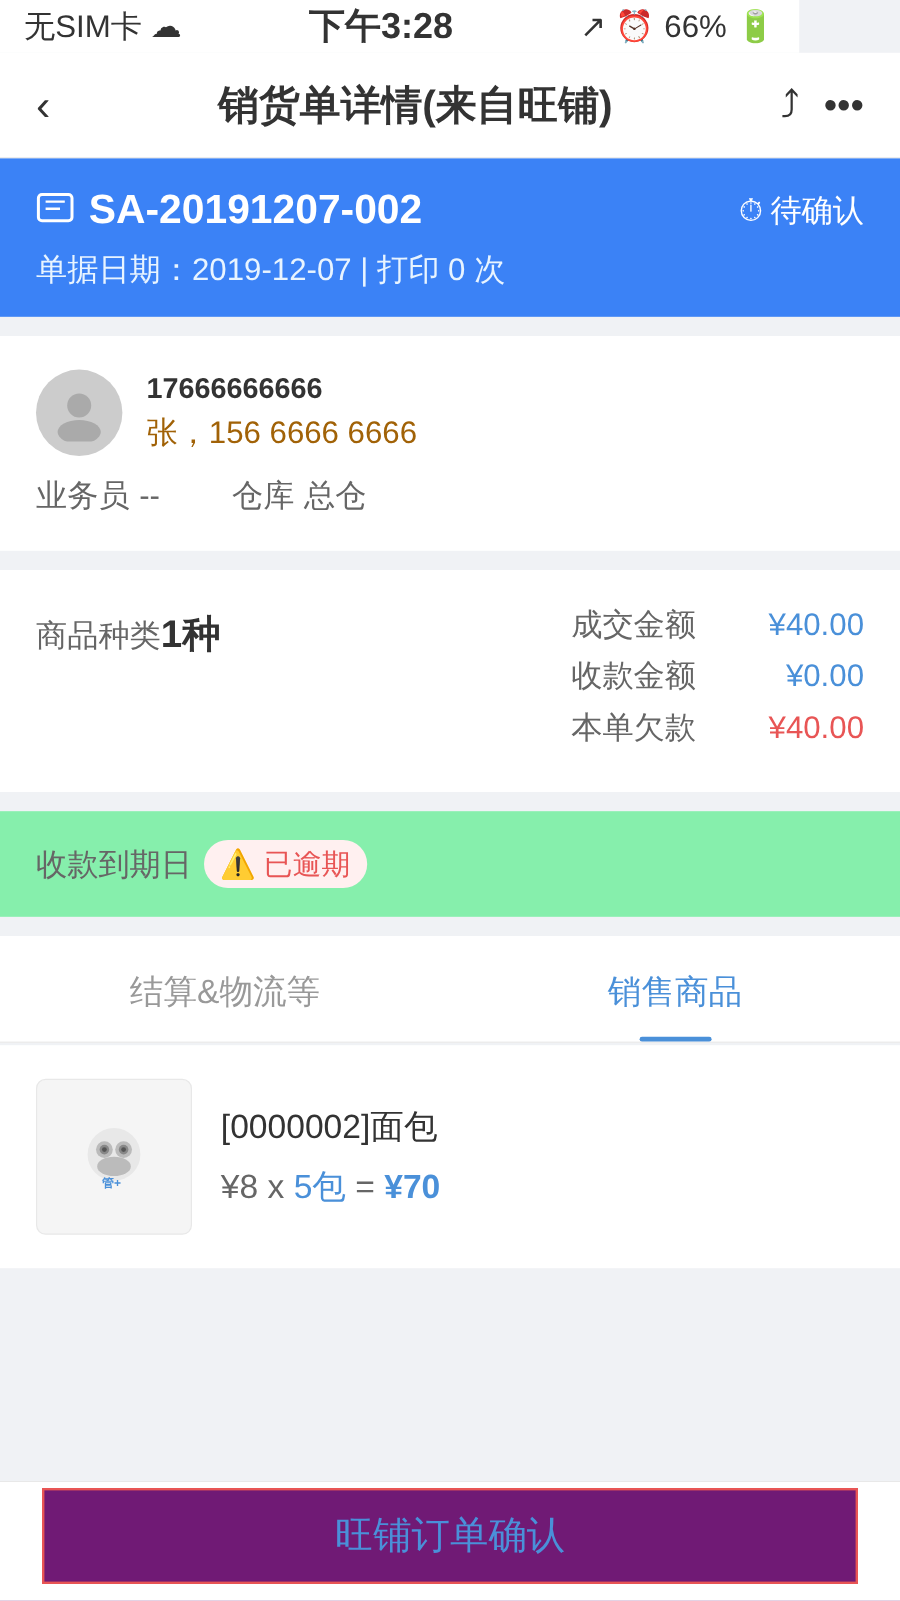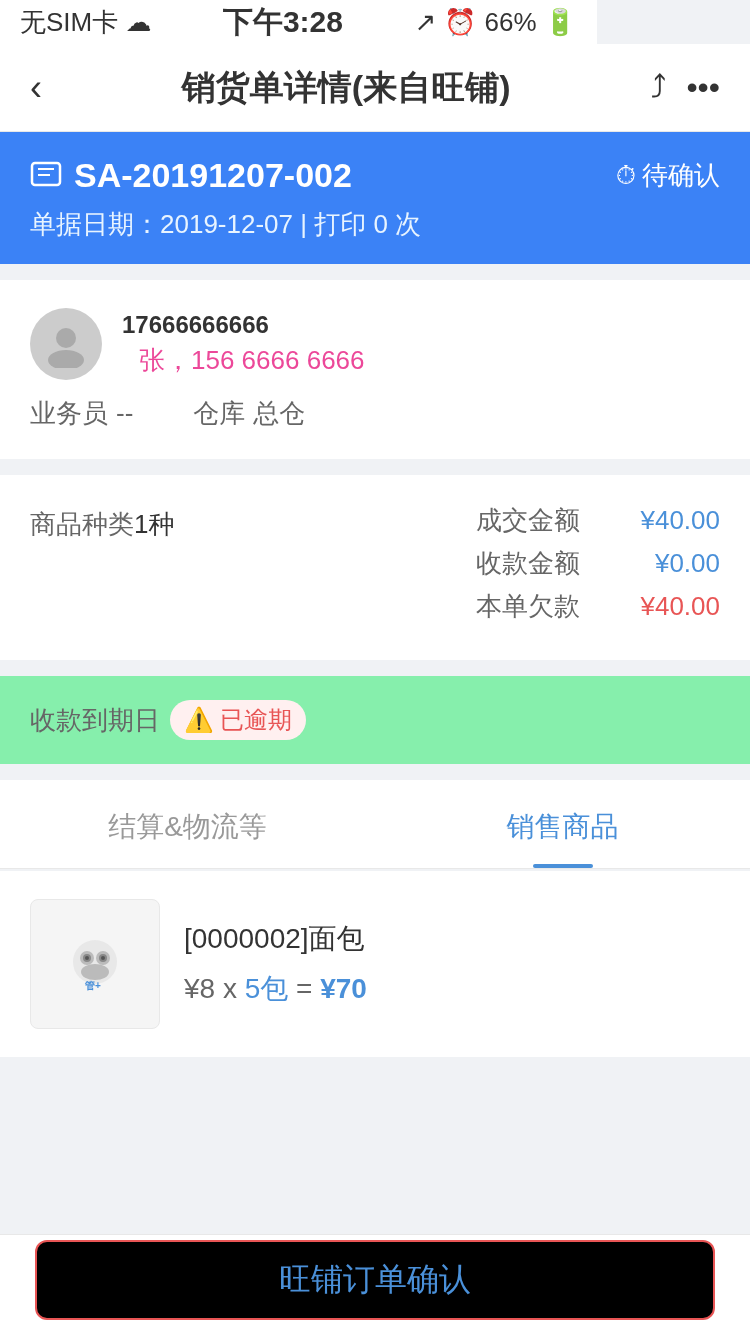--- a/index.html
+++ b/index.html
@@ -9,21 +9,21 @@
       min-height: 1334px;
       background: #f0f2f5;
       font-family: -apple-system, "PingFang SC", "Helvetica Neue", Arial, sans-serif;
       font-size: 28px;
       color: #333;
       position: relative;
     }
 
     
     .status-bar {
-      width: 597px;
+      width: 666px;
       height: 44px;
       background: #fff;
       display: flex;
       align-items: center;
       justify-content: space-between;
       padding: 0 20px;
       font-size: 26px;
       font-weight: 500;
     }
     .status-bar-left {
@@ -130,23 +130,22 @@
       width: 48px;
       height: 48px;
     }
     .customer-name {
       font-size: 24px;
       font-weight: 600;
       color: #333;
     }
     .customer-sub {
       font-size: 26px;
-      color: #ec4899;
+      color: #a16207;
       margin-top: 4px;
-      margin-left: 17px;
     }
     .customer-meta {
       display: flex;
       gap: 60px;
       margin-top: 16px;
       font-size: 26px;
       color: #666;
     }
     .meta-item {
       display: flex;
@@ -168,23 +167,23 @@
       align-items: center;
       font-size: 26px;
       color: #666;
       padding-top: 4px;
     }
     .summary-label {
       font-size: 26px;
       color: #666;
     }
     .summary-value {
-      font-size: 26px;
-      color: #333;
-      font-weight: 400;
+      font-size: 32px;
+      color: #333;
+      font-weight: 700;
     }
     .summary-right {
       text-align: right;
     }
     .amount-row {
       display: flex;
       align-items: center;
       justify-content: flex-end;
       gap: 20px;
       margin-bottom: 8px;
@@ -318,22 +317,22 @@
       display: flex;
       align-items: center;
       justify-content: center;
       border-top: 1px solid #e8e8e8;
       padding-bottom: 10px;
     }
     .confirm-btn {
       width: 680px;
       height: 80px;
       border: 2px solid #e85555;
-      border-radius: 12px;
-      background: #000000;
+      border-radius: 0;
+      background: #701a75;
       color: #4a90d9;
       font-size: 32px;
       font-weight: 500;
       cursor: pointer;
       display: flex;
       align-items: center;
       justify-content: center;
     }
   </style>
 </head>

